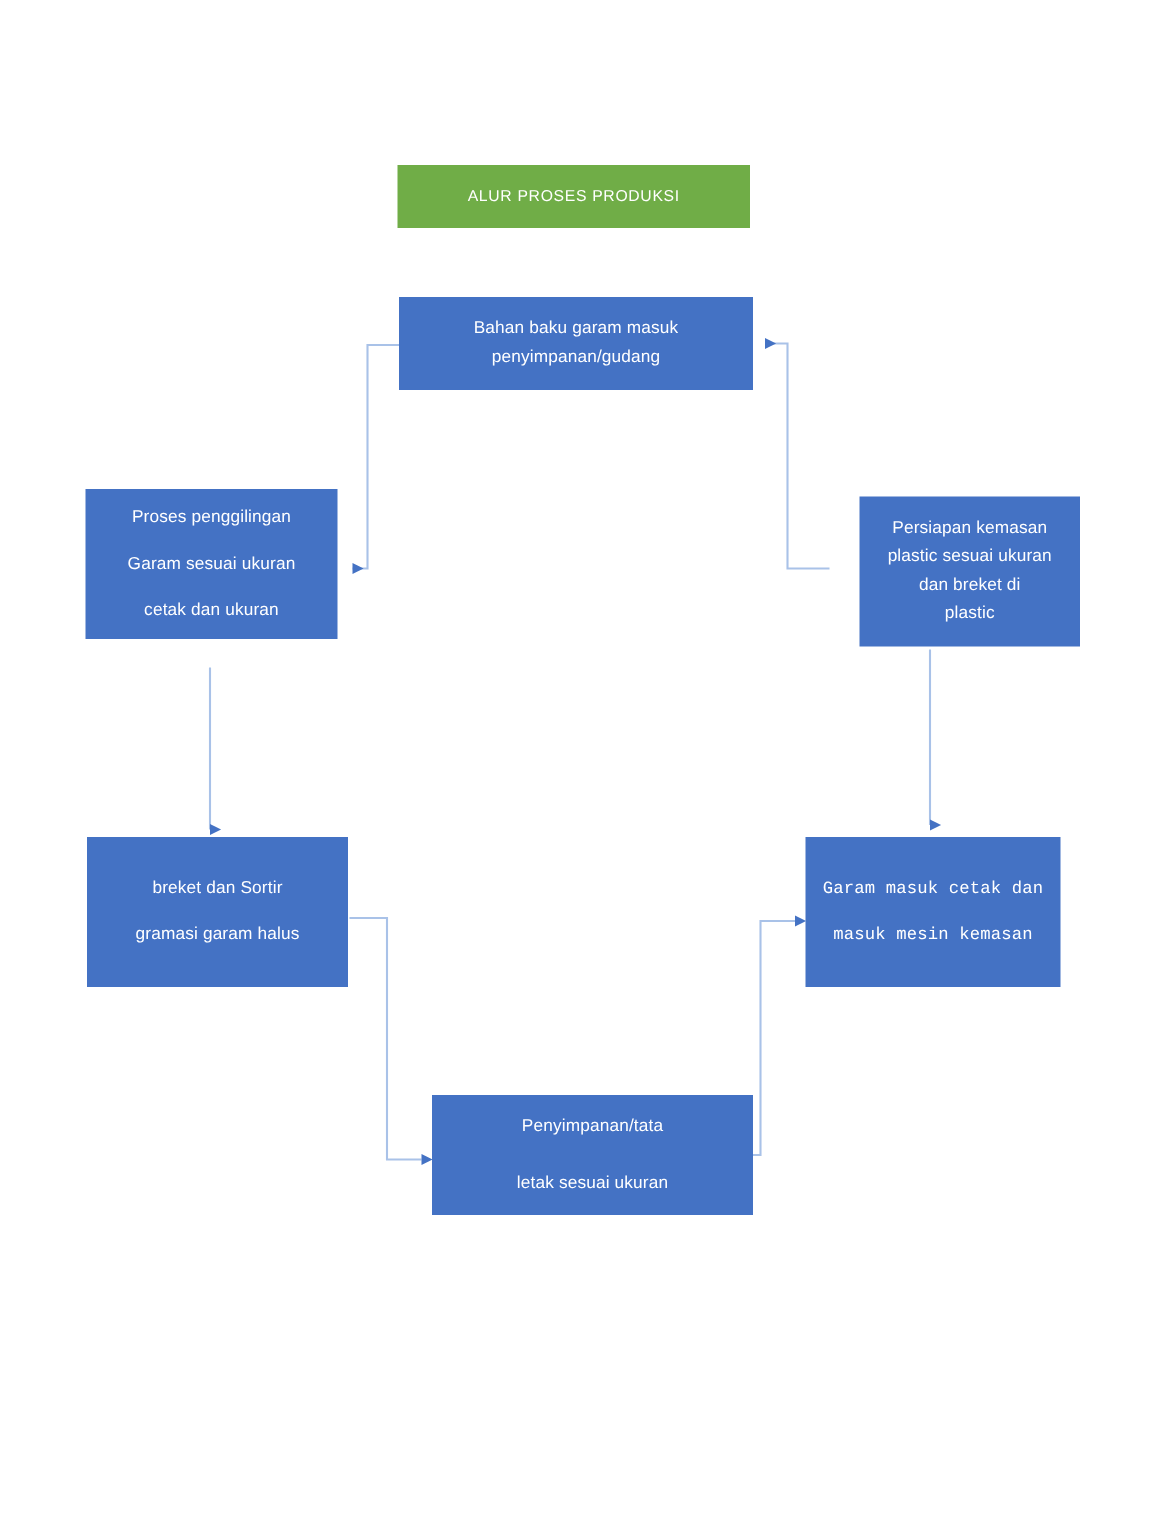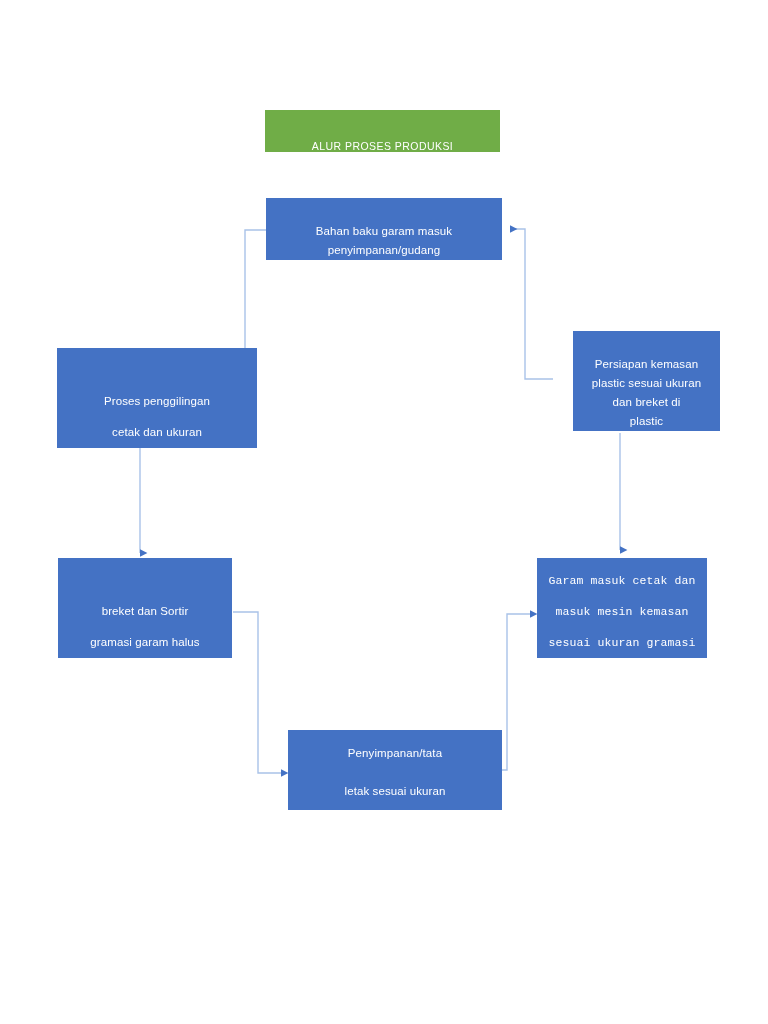--- a/index.html
+++ b/index.html
@@ -37,21 +37,21 @@
   }
 
   
   .node {
     position: absolute;
     z-index: 2;
     box-sizing: border-box;
     display: flex;
     flex-direction: column;
     align-items: center;
-    justify-content: flex-end;
+    justify-content: center;
     text-align: center;
     color: #ffffff;
     letter-spacing: .1px;
   }
 
   .node .line {
     display: block;
     width: 100%;
   }
 
@@ -62,21 +62,21 @@
   }
 
   .process-node {
     background: #4472C4;
     font-size: 11.5px;
   }
 
   
   #node-title        { left: 265px; top: 110px; width: 235px; height: 42px; }
   #node-bahan-baku   { left: 266px; top: 198px; width: 236px; height: 62px; }
-  #node-penggilingan { left:  57px; top: 348px; width: 200px; height: 100px; }
+  #node-penggilingan { left:  57px; top: 326px; width: 168px; height: 100px; }
   #node-persiapan    { left: 553px; top: 331px; width: 147px; height: 100px; margin-left: 20px; }
   #node-sortir       { left:  58px; top: 558px; width: 174px; height: 100px; }
   #node-garam-cetak  { left: 537px; top: 558px; width: 170px; height: 100px; font-family: Liberation Mono, monospace; }
   #node-penyimpanan  { left: 288px; top: 730px; width: 214px; height: 80px; }
 
   
   #node-bahan-baku   .line { line-height: 19px; }
   #node-penggilingan .line { line-height: 31px; }
   #node-persiapan    .line { line-height: 19px; }
   #node-sortir       .line { line-height: 31px; }
@@ -118,39 +118,39 @@
     <span class="line">ALUR PROSES PRODUKSI</span>
   </div>
 
   <div class="node process-node" id="node-bahan-baku">
     <span class="line">Bahan baku garam masuk</span>
     <span class="line">penyimpanan/gudang</span>
   </div>
 
   <div class="node process-node" id="node-penggilingan">
     <span class="line">Proses penggilingan</span>
+    <span class="line">Garam sesuai ukuran</span>
     <span class="line">cetak dan ukuran</span>
   </div>
 
   <div class="node process-node" id="node-persiapan">
     <span class="line">Persiapan kemasan</span>
     <span class="line">plastic sesuai ukuran</span>
     <span class="line">dan breket di</span>
     <span class="line">plastic</span>
   </div>
 
   <div class="node process-node" id="node-sortir">
     <span class="line">breket dan Sortir</span>
     <span class="line">gramasi garam halus</span>
   </div>
 
   <div class="node process-node" id="node-garam-cetak">
     <span class="line">Garam masuk cetak dan</span>
     <span class="line">masuk mesin kemasan</span>
-    <span class="line">sesuai ukuran gramasi</span>
   </div>
 
   <div class="node process-node" id="node-penyimpanan">
     <span class="line">Penyimpanan/tata</span>
     <span class="line">letak sesuai ukuran</span>
   </div>
 
 </div>
 
 </body></html>

